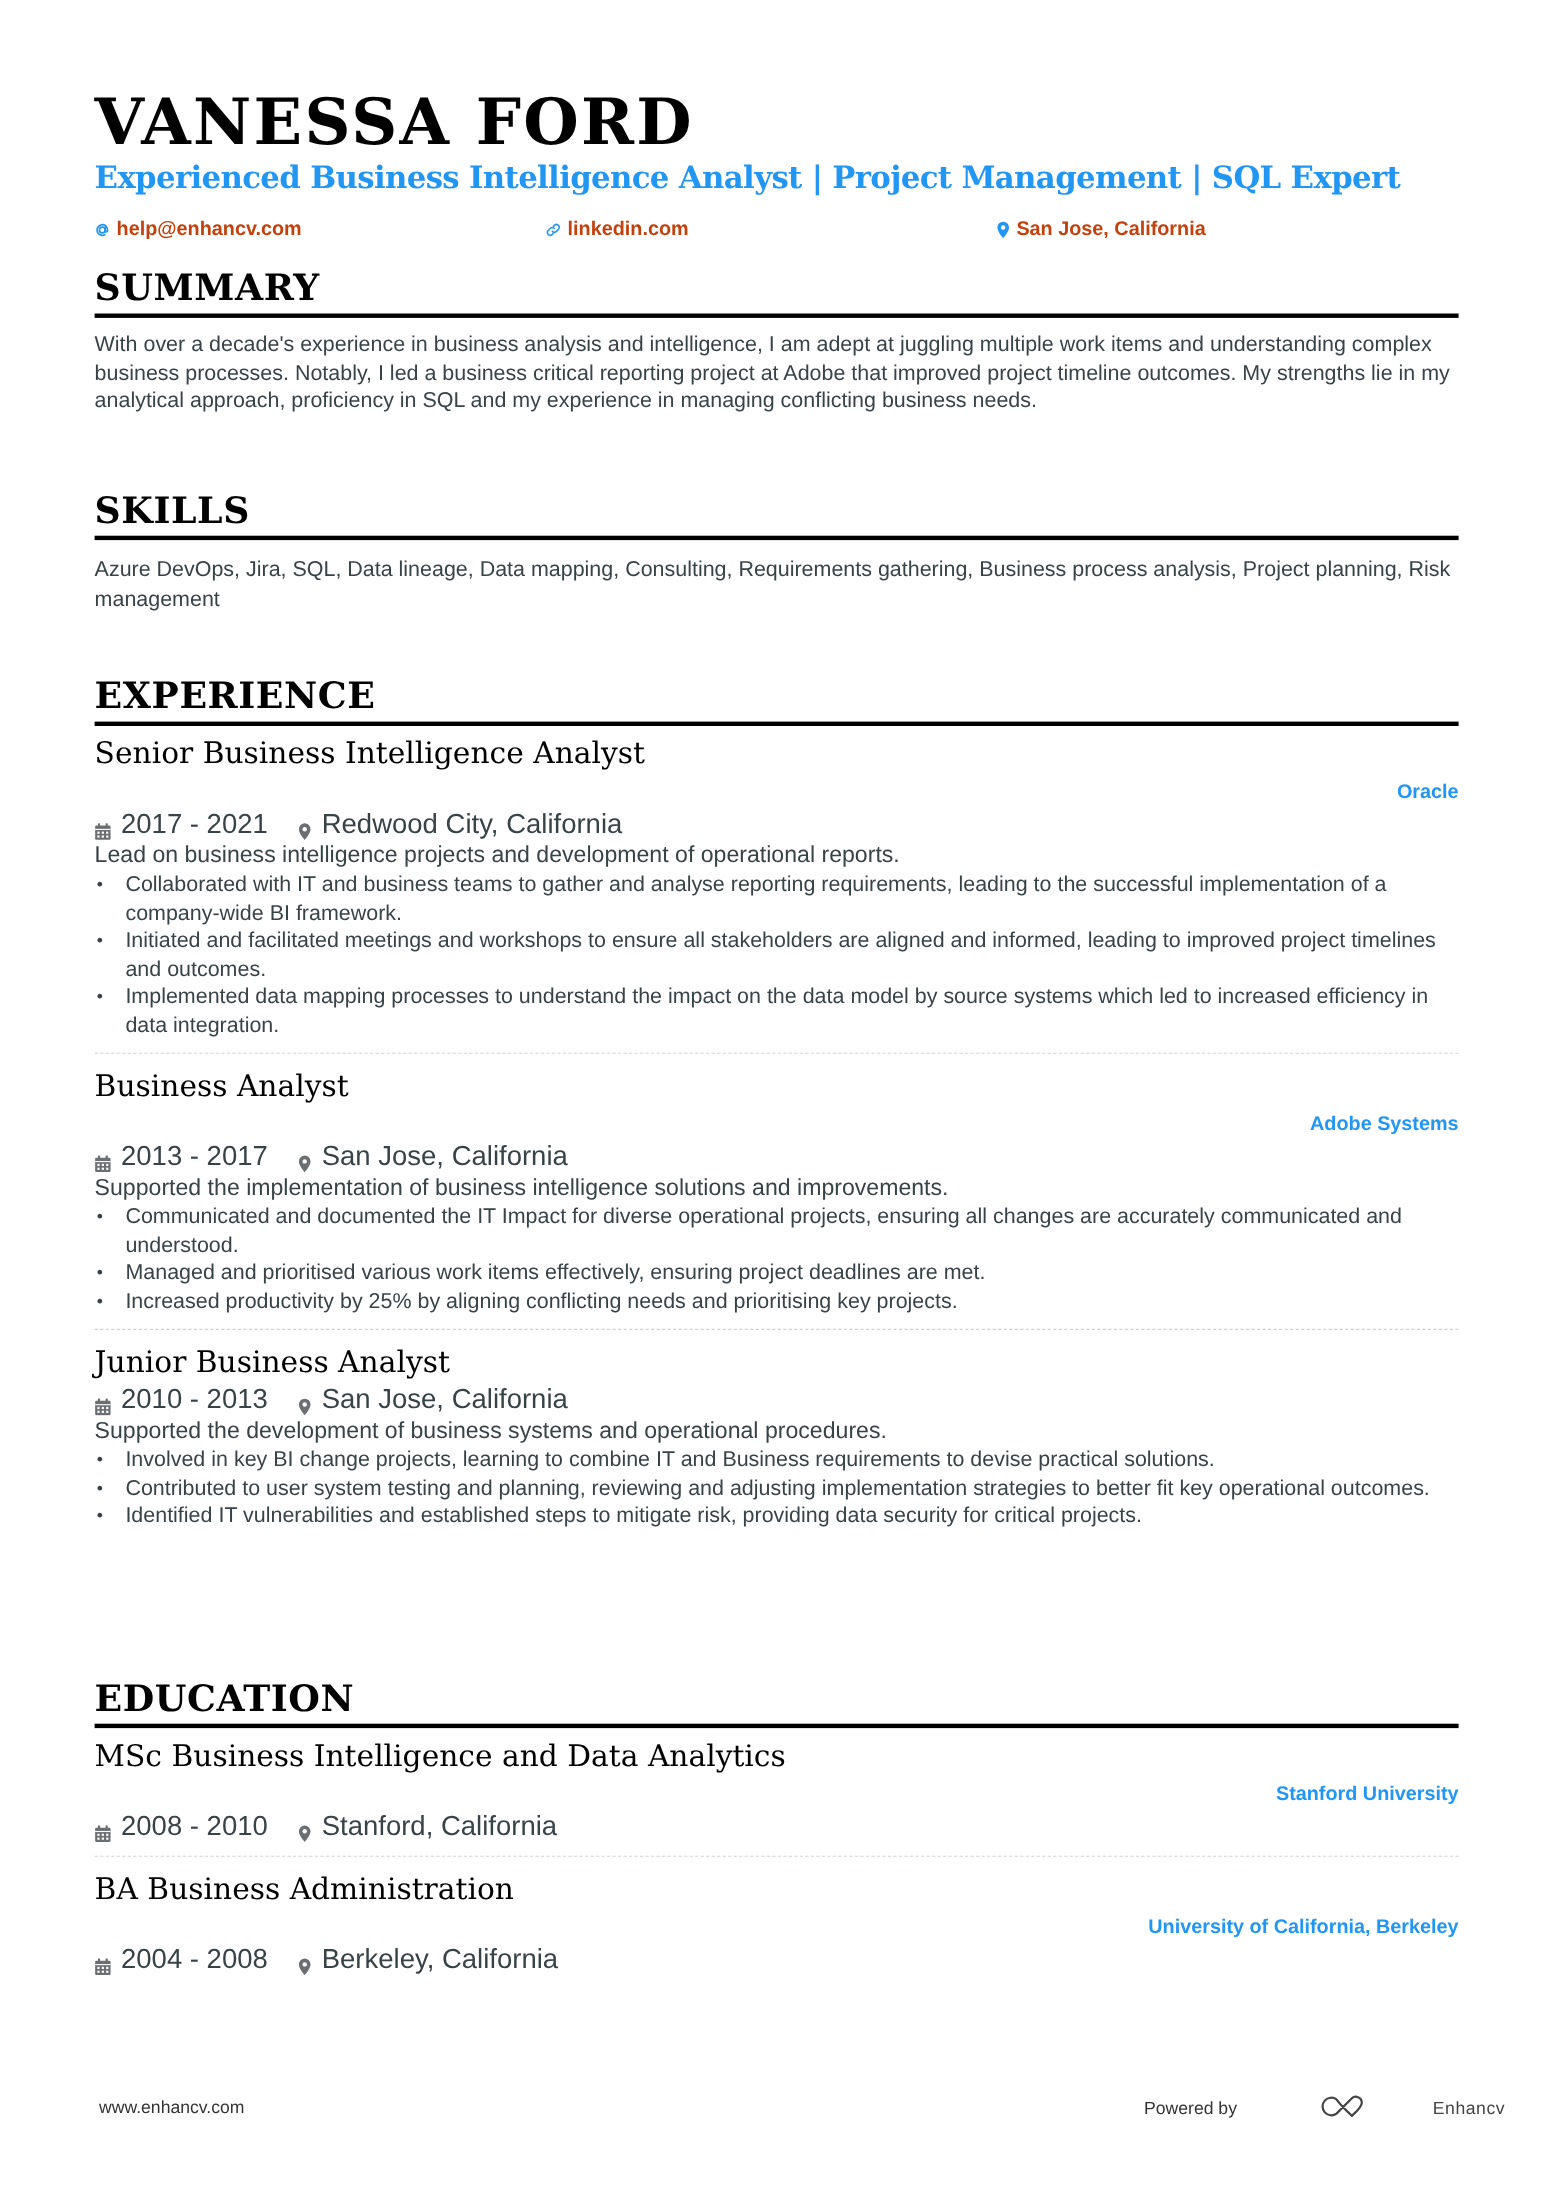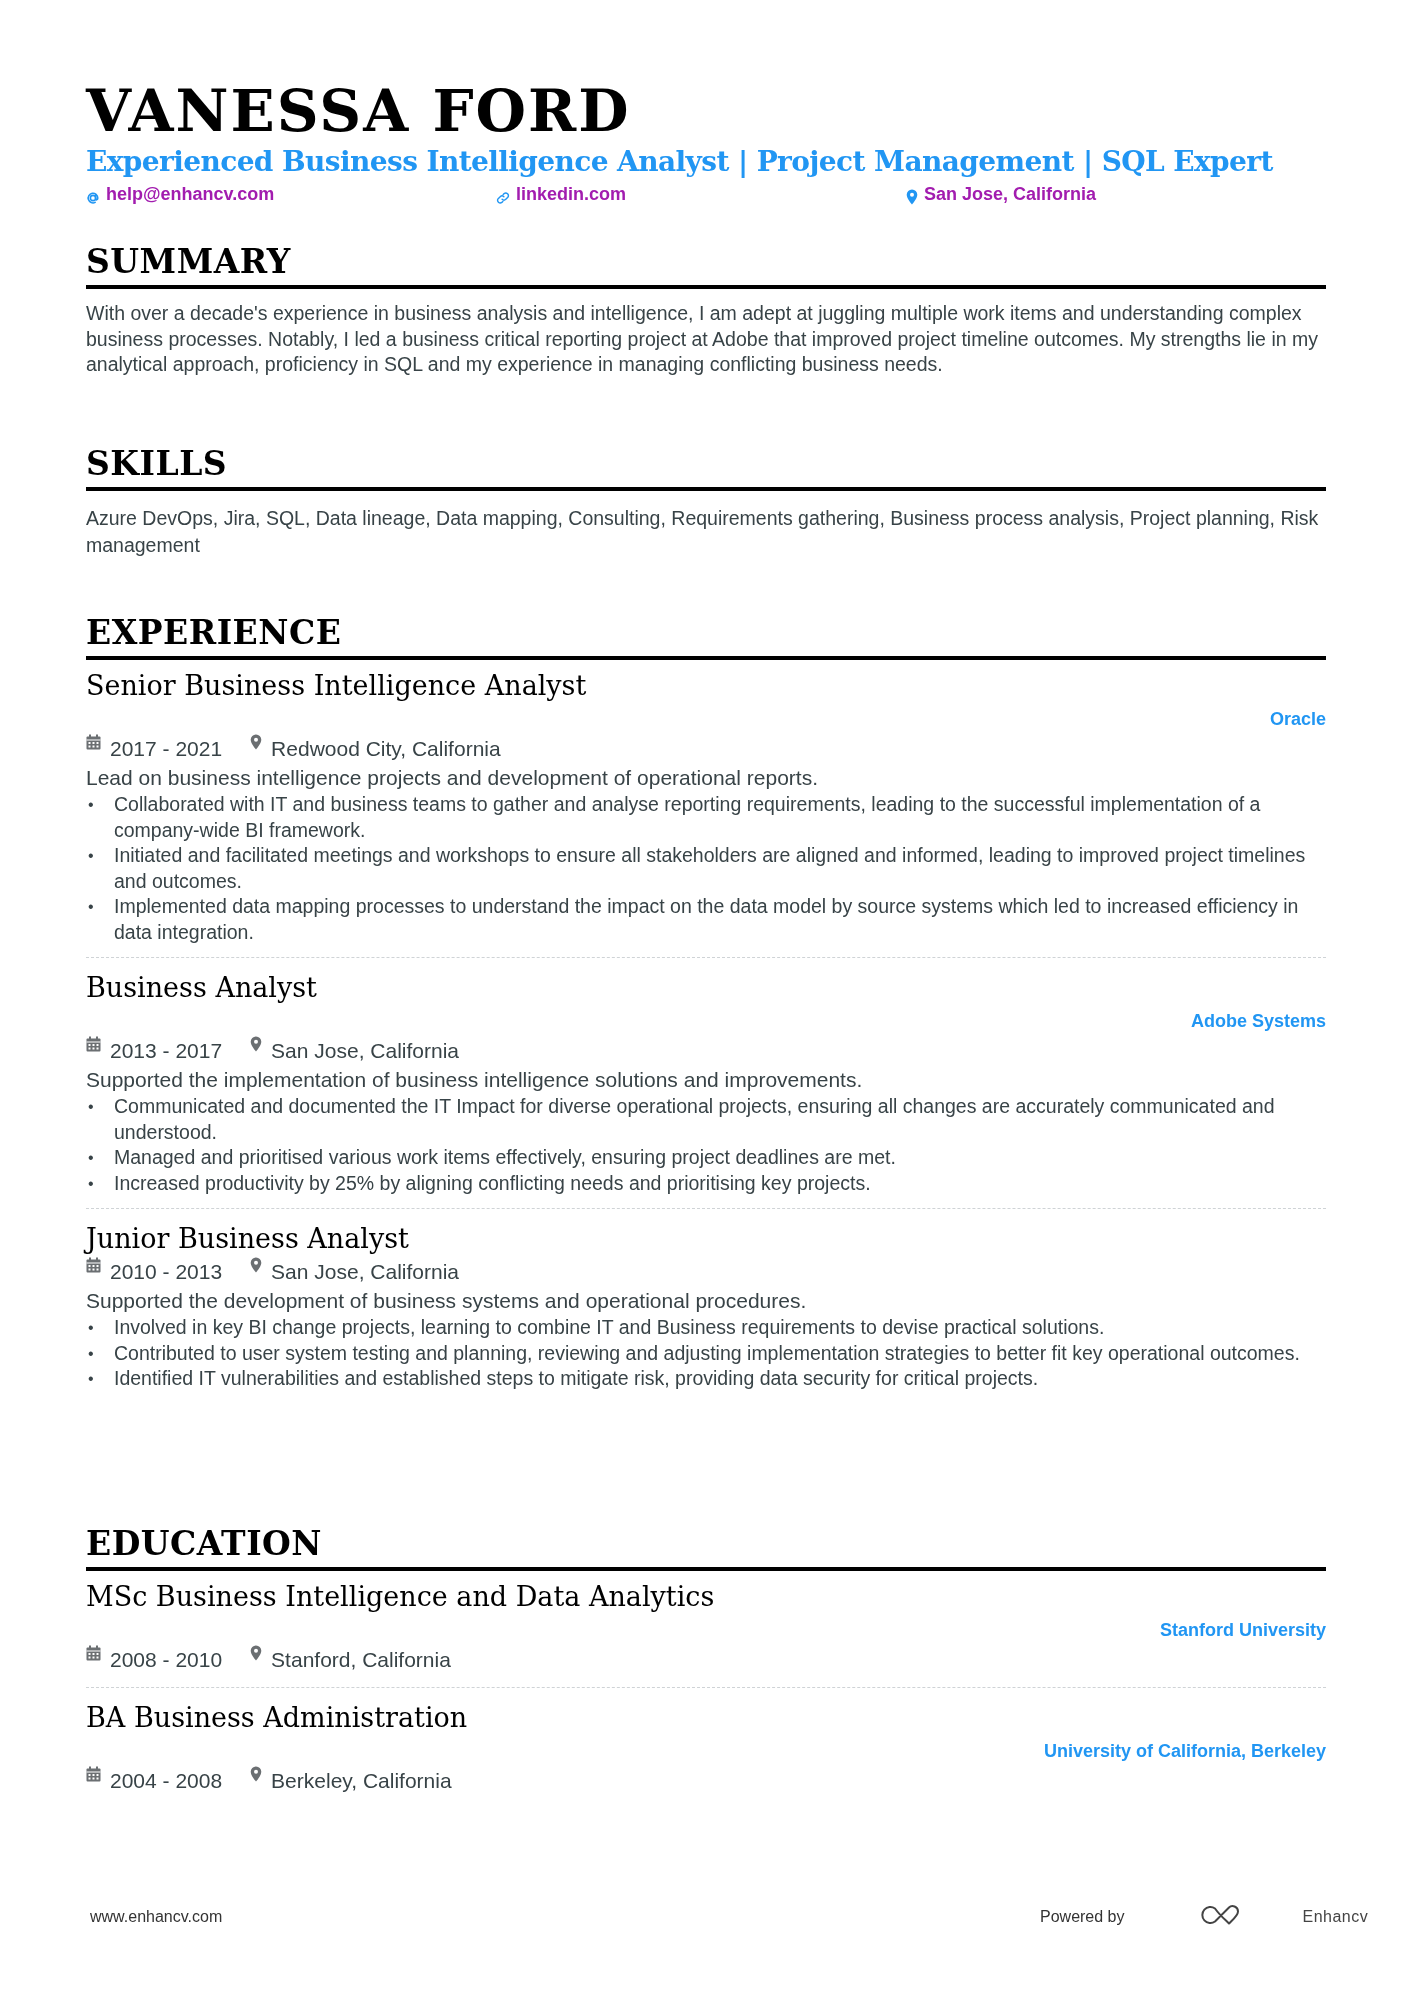--- a/index.html
+++ b/index.html
@@ -3,32 +3,32 @@
 <meta charset="utf-8">
 <style>
   * { box-sizing: border-box; margin: 0; padding: 0; }
   html, body { width: 1410px; height: 1995px; background: #ffffff; }
   body { position: relative; font-family: "Liberation Sans", sans-serif; color: #384347; overflow: hidden; }
   .page { position: absolute; left: 86px; top: 0; width: 1240px; }
 
   .name { position: absolute; top: 76px; left: 0; font-family: "DejaVu Serif", serif; font-weight: bold; font-size: 58px; letter-spacing: 2px; color: #000; line-height: 70px; white-space: nowrap; }
   .headline { position: absolute; top: 142px; left: 0; font-family: "DejaVu Serif", serif; font-weight: bold; font-size: 28px; color: #2196f3; line-height: 40px; white-space: nowrap; letter-spacing: -0.6px; }
   .contacts { position: absolute; top: 184px; left: 0; width: 1240px; height: 24px; }
-  .contact { position: absolute; top: 0; display: flex; align-items: flex-end; font-weight: bold; font-size: 18px; color: #a21caf; white-space: nowrap; }
+  .contact { position: absolute; top: 14px; display: flex; align-items: center; font-weight: bold; font-size: 18px; color: #c2410c; white-space: nowrap; }
   .contact .ic { color: #2196f3; margin-right: 6px; display: inline-flex; align-items: center; }
 
   .section { position: absolute; left: 0; width: 1240px; }
   .sec-title { font-family: "DejaVu Serif", serif; font-weight: bold; font-size: 33px; color: #000; line-height: 40px; letter-spacing: 0.5px; }
   .sec-rule { height: 4px; background: #000; margin-top: 3px; }
 
   .body-text { font-size: 19.5px; line-height: 25.5px; color: #384347; }
 
   .entry-title { font-family: "DejaVu Serif", serif; font-size: 27px; color: #000; line-height: 36px; white-space: nowrap; }
   .entry-sub { font-weight: bold; font-size: 18px; color: #2196f3; line-height: 30px; white-space: nowrap; text-align: right; }
-  .meta { display: flex; align-items: flex-start; font-size: 21px; color: #384347; line-height: 30px; white-space: nowrap; }
+  .meta { display: flex; align-items: flex-end; font-size: 25px; color: #384347; line-height: 30px; white-space: nowrap; }
   .meta .mi { display: inline-flex; align-items: center; margin-right: 9px; }
   .meta .gap { width: 28px; }
   .desc { font-size: 21px; line-height: 28px; color: #384347; }
   ul.bullets { list-style: none; }
   ul.bullets li { position: relative; padding-left: 28px; font-size: 19.5px; line-height: 25.5px; color: #384347; }
   ul.bullets li::before { content: "•"; position: absolute; left: 2px; top: 0; color: #384347; font-size: 16px; }
   .dash { border-top: 1.5px dashed #cfd3d6; margin: 12px 0 12px; }
 
   .footer-left { position: absolute; left: 90px; top: 1908px; font-size: 16px; color: #333; }
   .footer-right { position: absolute; left: 1040px; top: 1902px; display: flex; align-items: center; gap: 48px; }

